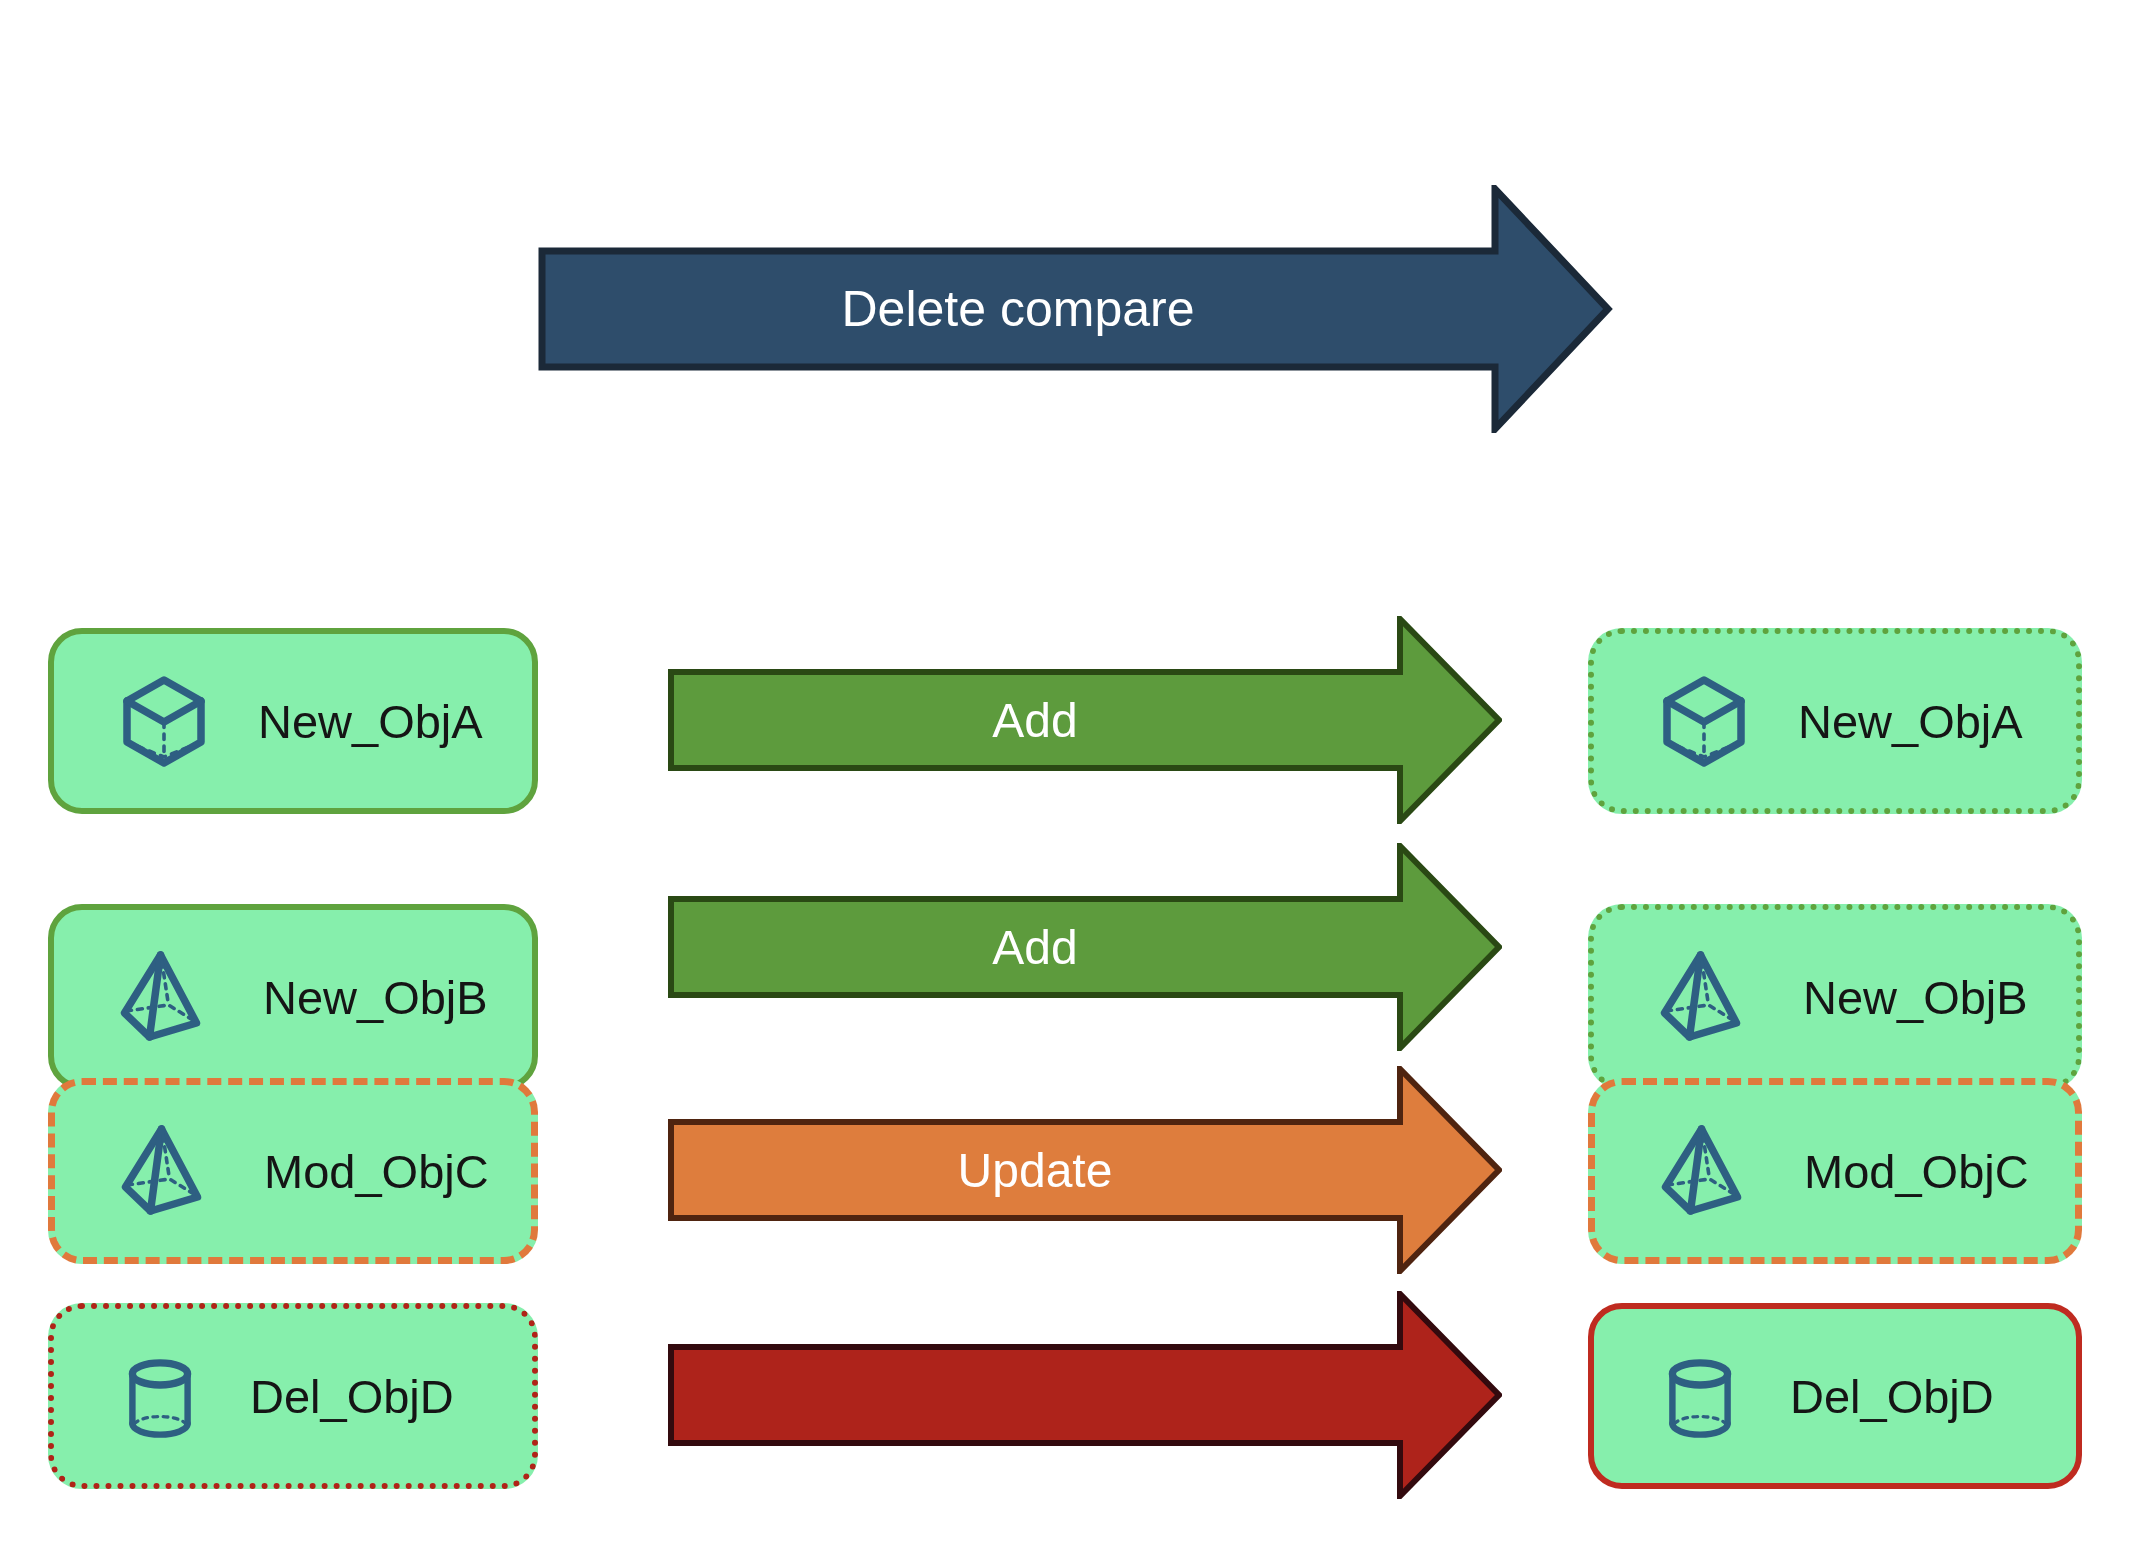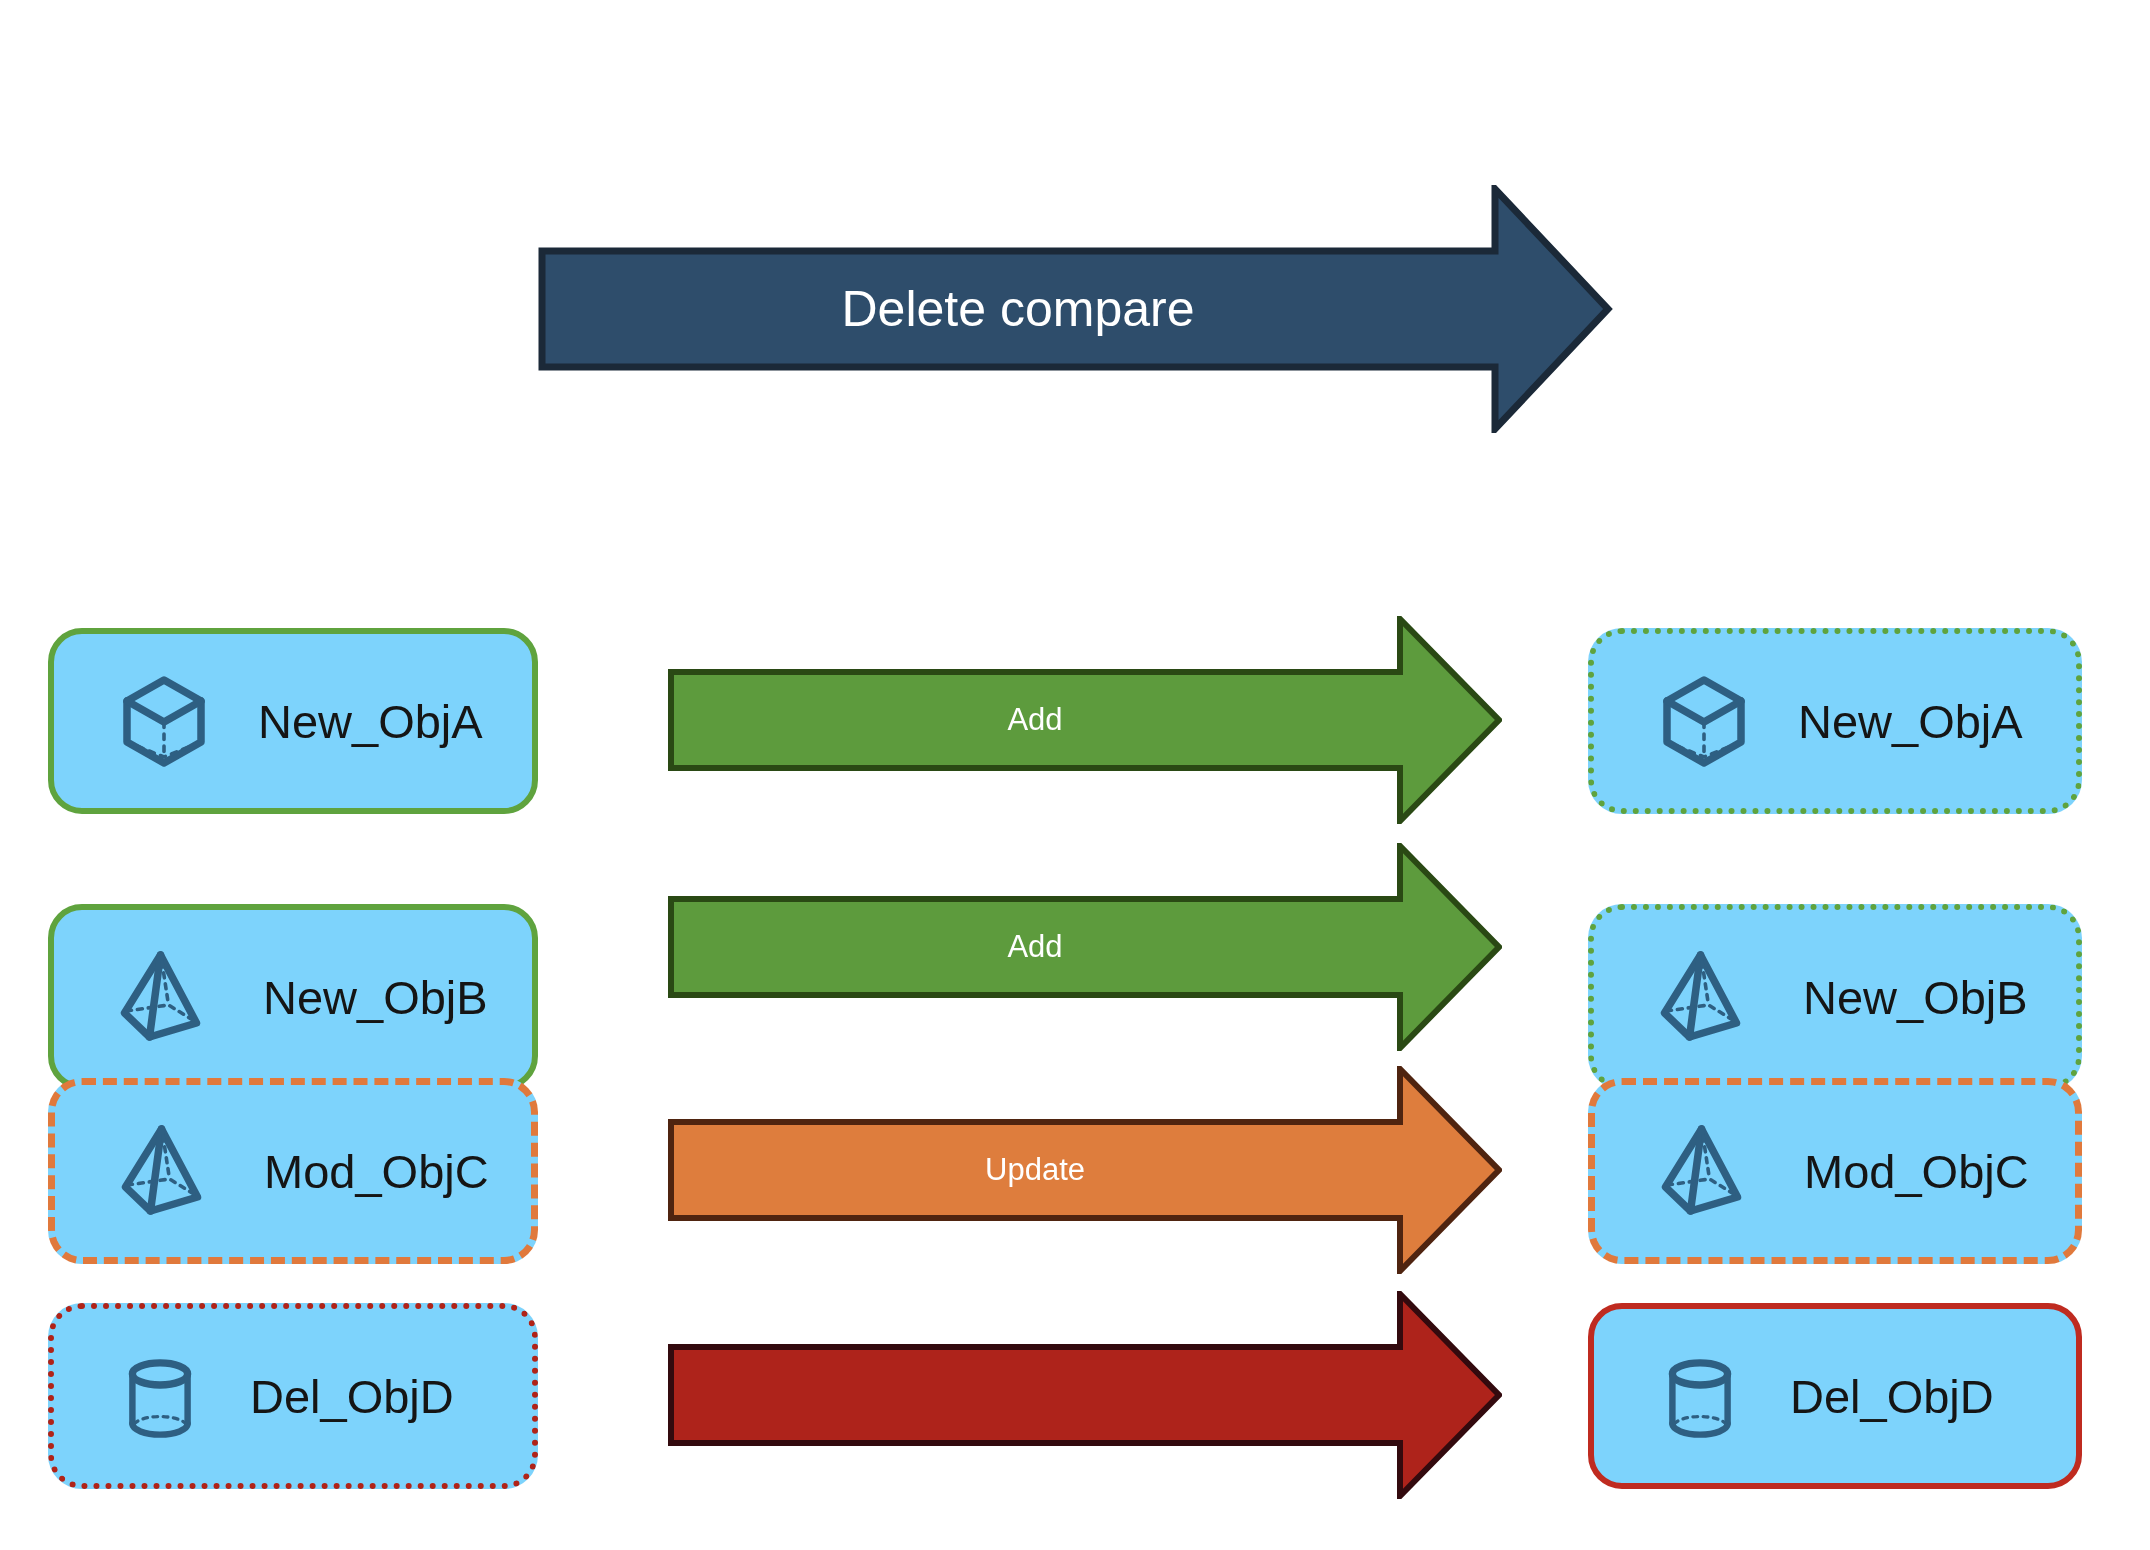--- a/index.html
+++ b/index.html
@@ -25,41 +25,41 @@
   .compare-arrow{position:absolute;left:538px;top:185px;}
   .compare-arrow polygon{fill:var(--compare-blue);stroke:var(--compare-border);stroke-width:7;}
   .compare-label{
     position:absolute;left:538px;top:250px;width:960px;height:117px;
     display:flex;align-items:center;justify-content:center;
     color:#ffffff;font-size:50px;
   }
   
   .obj-box{
     position:absolute;width:490px;height:186px;box-sizing:border-box;border-radius:34px;
-    background:#7dd3fc;display:flex;align-items:center;padding-left:60px;gap:44px;
+    background:#86efac;display:flex;align-items:center;padding-left:60px;gap:44px;
   }
   .obj-left{left:48px;}
   .obj-right{left:1588px;width:494px;}
   .row-0{top:628px;} .row-1{top:904px;} .row-2{top:1078px;} .row-3{top:1303px;}
   .b-green-solid {border:6px solid var(--green-outline);}
   .b-green-dotted{border:6px dotted var(--green-outline);}
   .b-orange-dashed{border:7px dashed var(--orange-outline);}
   .b-red-dotted{border:6px dotted var(--red-outline-dotted);}
   .b-red-solid {border:6px solid var(--red-outline-solid);}
   .obj-label{font-size:47px;color:#151515;white-space:nowrap;}
   
   .row-arrow{position:absolute;left:668px;}
   .arrow-top-0{top:616px;} .arrow-top-1{top:843px;} .arrow-top-2{top:1066px;} .arrow-top-3{top:1291px;}
   .fill-add   polygon{fill:var(--add-green);stroke:var(--add-border);stroke-width:6;}
   .fill-update polygon{fill:var(--update-orange);stroke:var(--update-border);stroke-width:6;}
   .fill-delete polygon{fill:var(--delete-red);stroke:var(--delete-border);stroke-width:6;}
   .row-arrow-label{
     position:absolute;left:668px;width:734px;height:96px;
     display:flex;align-items:center;justify-content:center;
-    color:#ffffff;font-size:31px;
+    color:#ffffff;font-size:48px;
   }
   .label-top-0{top:672px;} .label-top-1{top:899px;} .label-top-2{top:1122px;} .label-top-3{top:1347px;}
   
   .steel-stroke{stroke:var(--icon-steel-blue);fill:none;stroke-linejoin:round;stroke-linecap:round;}
   .white-stroke{stroke:#ffffff;fill:none;stroke-linejoin:round;stroke-linecap:round;}
 </style>
 </head>
 <body>
 
 <div class="canvas">

